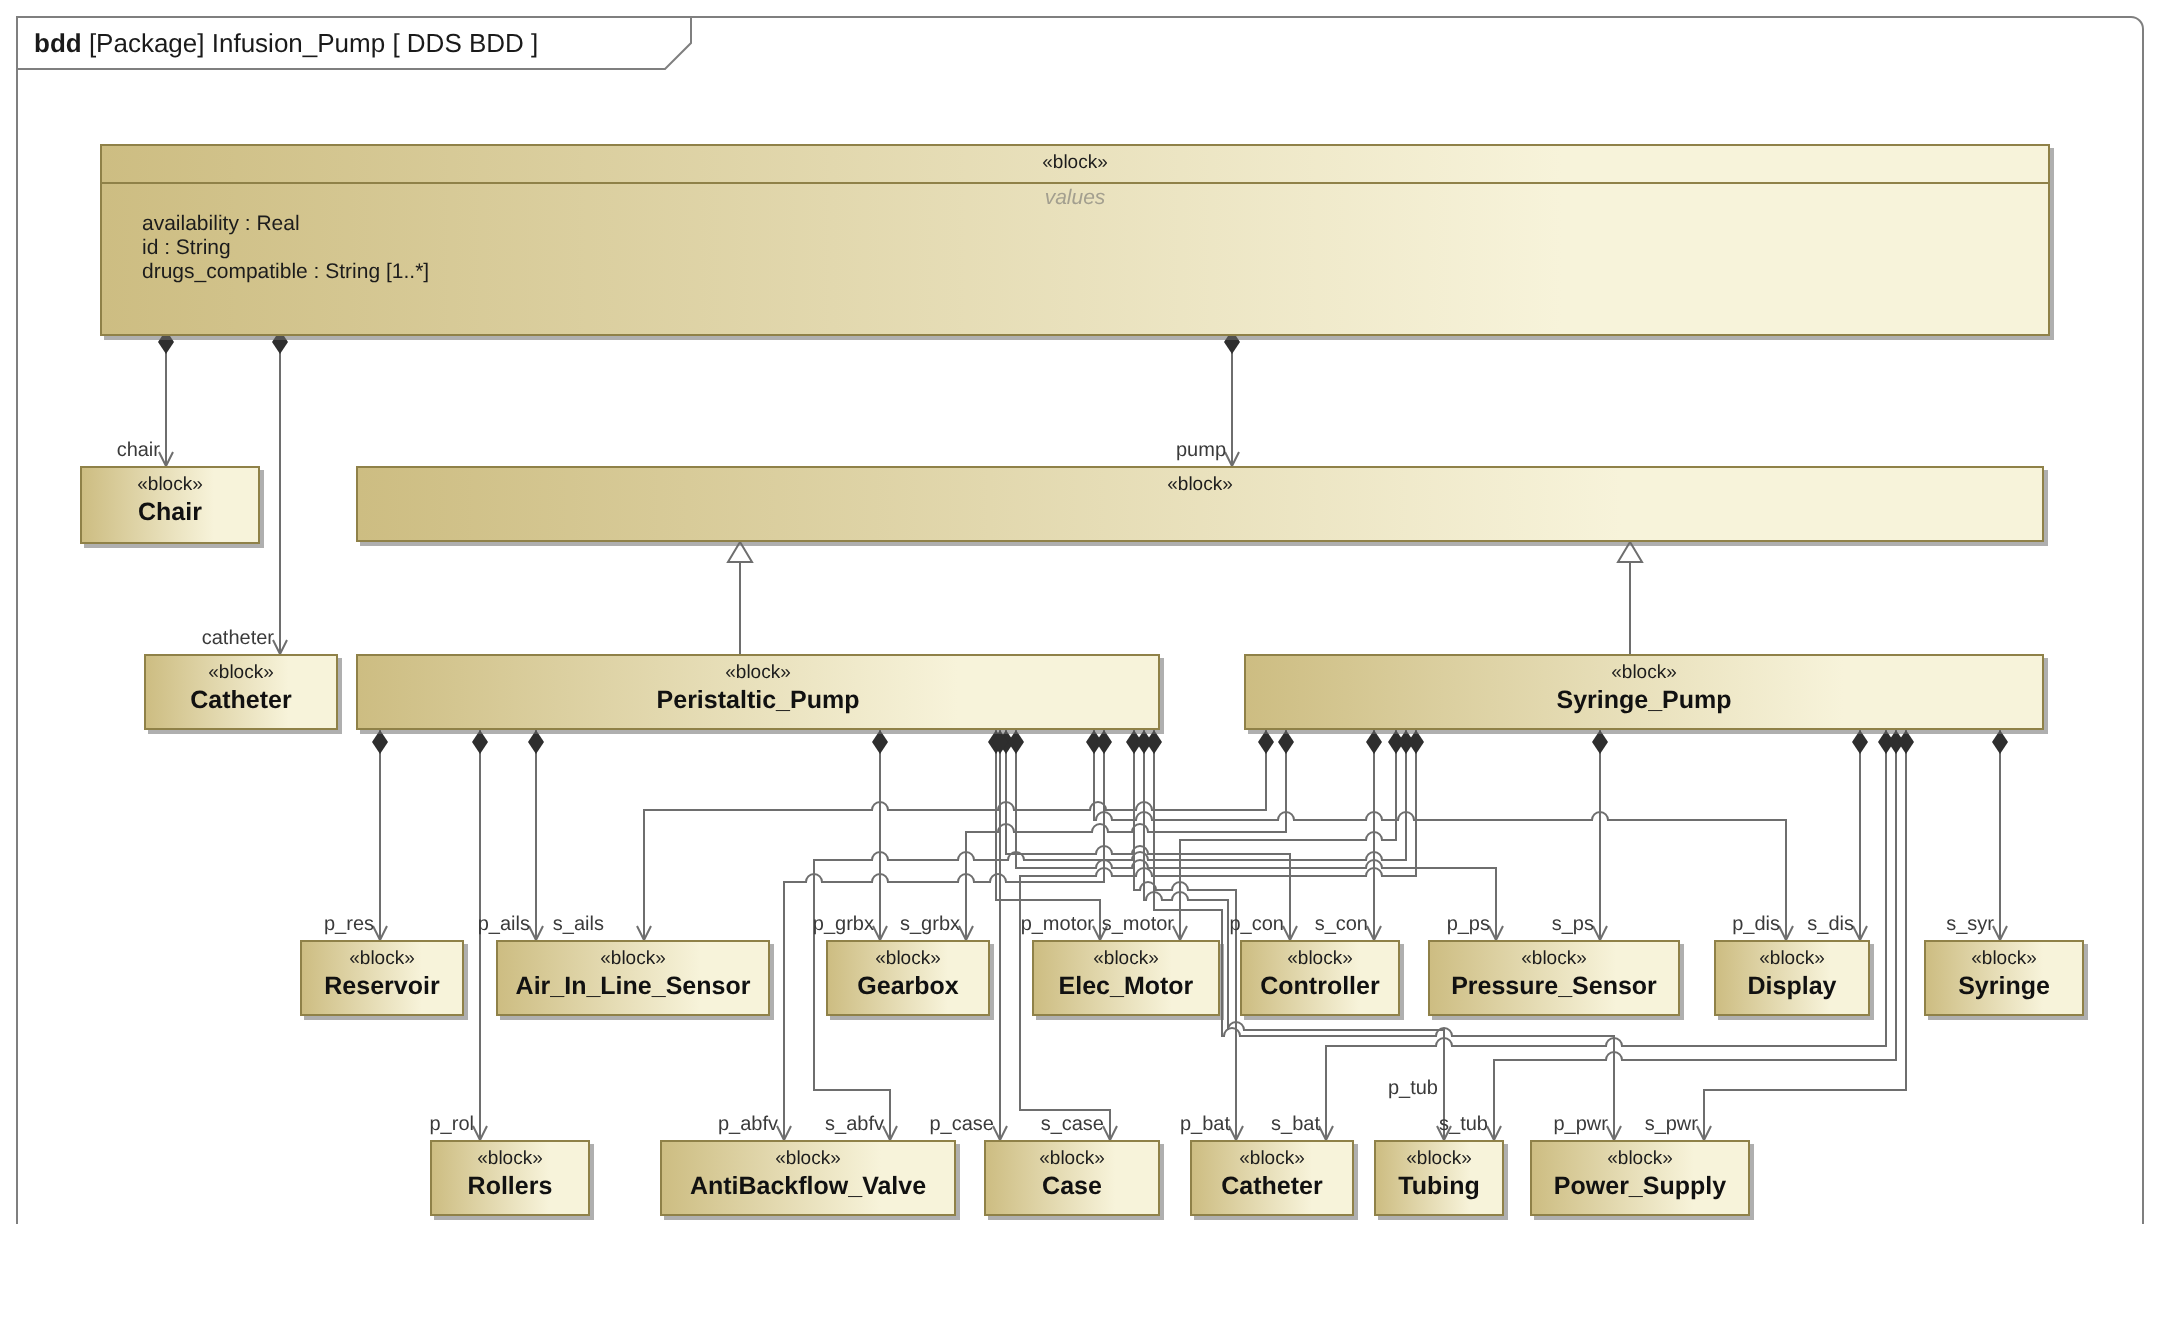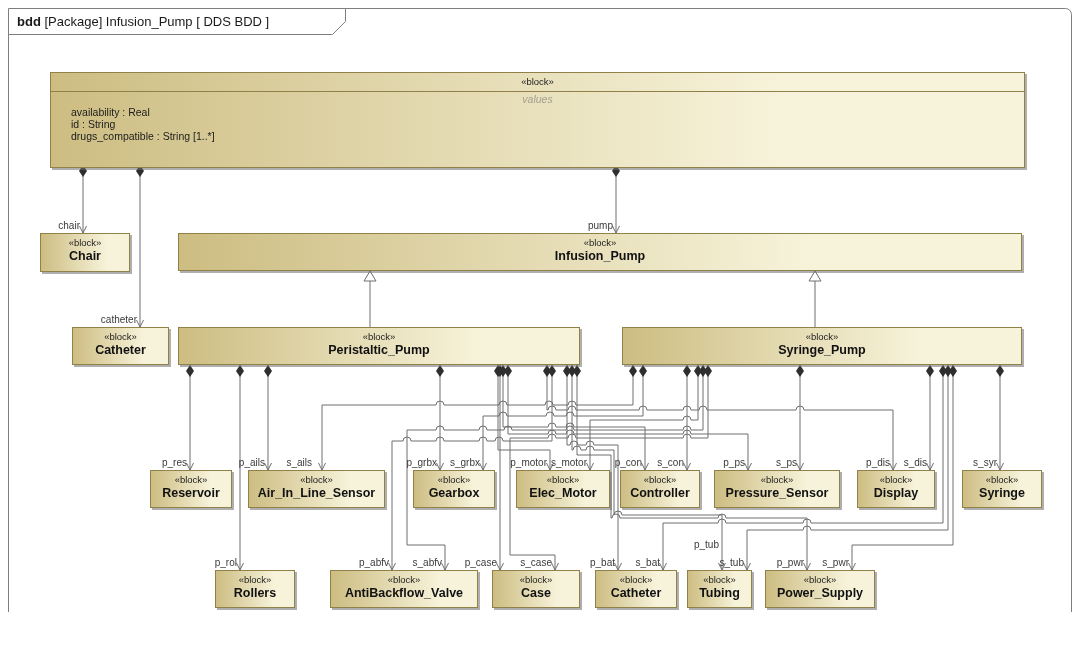--- a/index.html
+++ b/index.html
@@ -190,21 +190,20 @@
       <div class="block" style="left: 40px; top: 233px; width: 90px; height: 39px; background: linear-gradient(90deg, rgb(205, 189, 130) 0%, rgb(247, 243, 218) 75%);">
         <span class="stereo">«block»</span>
         <span class="bname">Chair</span>
       </div>
       <div class="block" style="left: 72px; top: 327px; width: 97px; height: 38px; background: linear-gradient(90deg, rgb(205, 189, 130) 0%, rgb(247, 243, 218) 75%);">
         <span class="stereo">«block»</span>
         <span class="bname">Catheter</span>
       </div>
       <div class="block" style="left: 178px; top: 233px; width: 844px; height: 38px; background: linear-gradient(90deg, rgb(205, 189, 130) 0%, rgb(247, 243, 218) 75%);">
         <span class="stereo">«block»</span>
-        <span class="bname">Infusion_Pump</span>
       </div>
       <div class="block" style="left: 178px; top: 327px; width: 402px; height: 38px; background: linear-gradient(90deg, rgb(205, 189, 130) 0%, rgb(247, 243, 218) 75%);">
         <span class="stereo">«block»</span>
         <span class="bname">Peristaltic_Pump</span>
       </div>
       <div class="block" style="left: 622px; top: 327px; width: 400px; height: 38px; background: linear-gradient(90deg, rgb(205, 189, 130) 0%, rgb(247, 243, 218) 75%);">
         <span class="stereo">«block»</span>
         <span class="bname">Syringe_Pump</span>
       </div>
       <div class="block" style="left: 150px; top: 470px; width: 82px; height: 38px; background: linear-gradient(90deg, rgb(205, 189, 130) 0%, rgb(247, 243, 218) 75%);">
@@ -274,21 +273,21 @@
       <div class="port-label" style="left: 437px; top: 457px;">p_grbx</div>
       <div class="port-label" style="left: 547px; top: 457px;">p_motor</div>
       <div class="port-label" style="left: 642px; top: 457px;">p_con</div>
       <div class="port-label" style="left: 745px; top: 457px;">p_ps</div>
       <div class="port-label" style="left: 497px; top: 557px;">p_case</div>
       <div class="port-label" style="left: 890px; top: 457px;">p_dis</div>
       <div class="port-label" style="left: 389px; top: 557px;">p_abfv</div>
       <div class="port-label" style="left: 615px; top: 557px;">p_bat</div>
       <div class="port-label" style="left: 719px; top: 539px;">p_tub</div>
       <div class="port-label" style="left: 804px; top: 557px;">p_pwr</div>
-      <div class="port-label" style="left: 312px; top: 457px;">s_ails</div>
+      <div class="port-label" style="left: 302px; top: 457px;">s_ails</div>
       <div class="port-label" style="left: 480px; top: 457px;">s_grbx</div>
       <div class="port-label" style="left: 587px; top: 457px;">s_motor</div>
       <div class="port-label" style="left: 684px; top: 457px;">s_con</div>
       <div class="port-label" style="left: 442px; top: 557px;">s_abfv</div>
       <div class="port-label" style="left: 552px; top: 557px;">s_case</div>
       <div class="port-label" style="left: 797px; top: 457px;">s_ps</div>
       <div class="port-label" style="left: 927px; top: 457px;">s_dis</div>
       <div class="port-label" style="left: 660px; top: 557px;">s_bat</div>
       <div class="port-label" style="left: 744px; top: 557px;">s_tub</div>
       <div class="port-label" style="left: 849px; top: 557px;">s_pwr</div>

